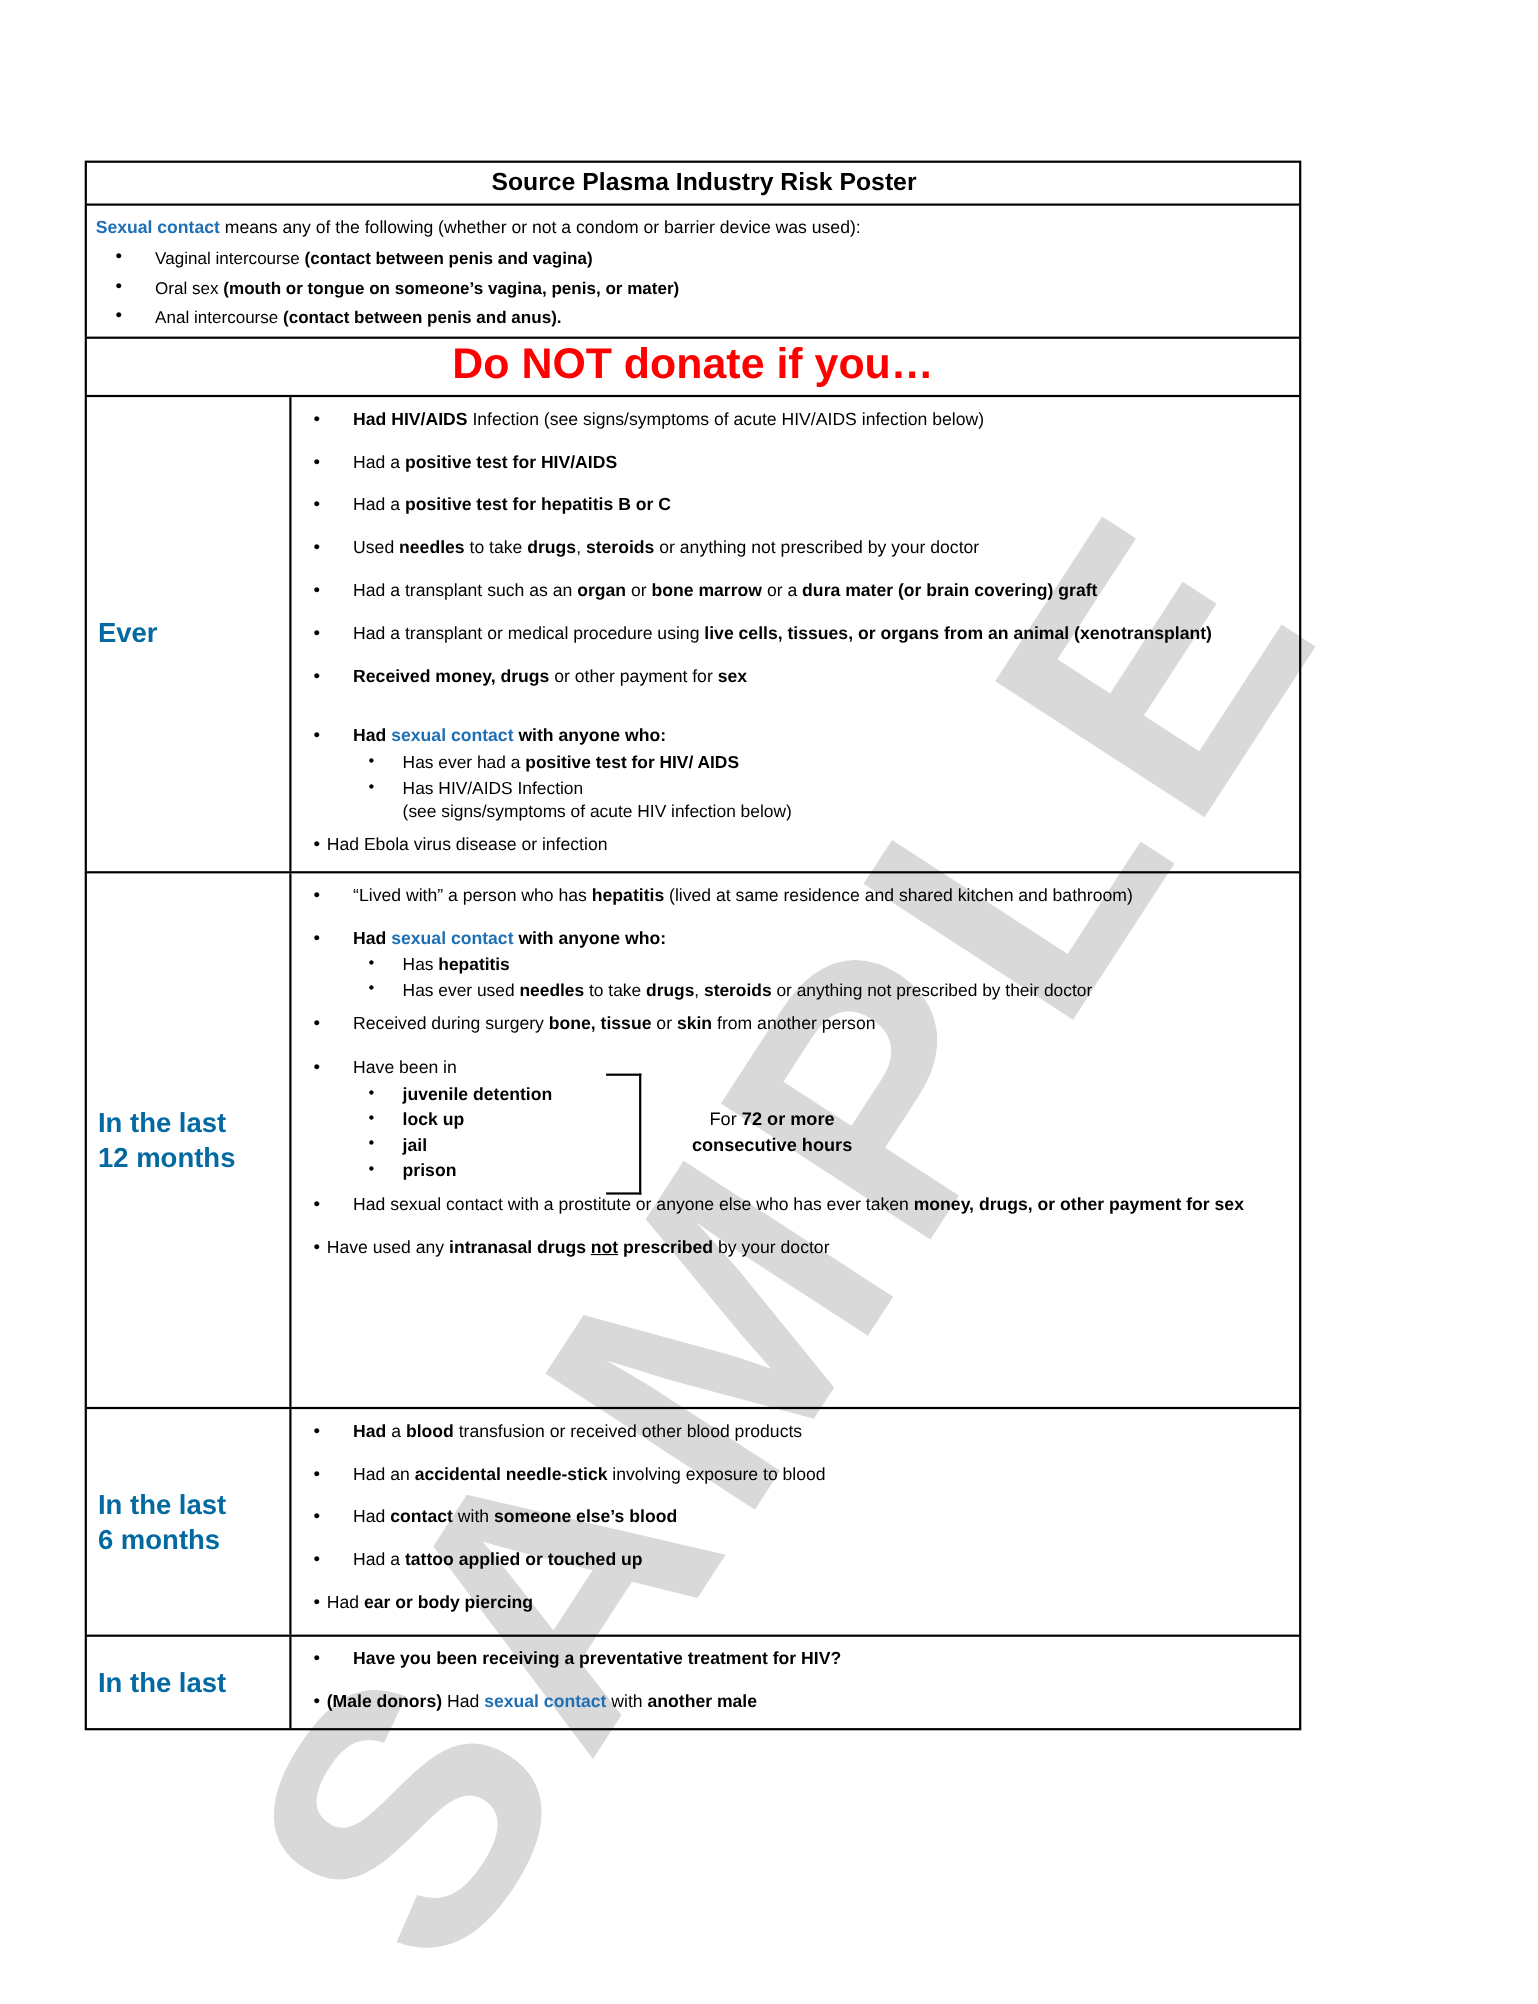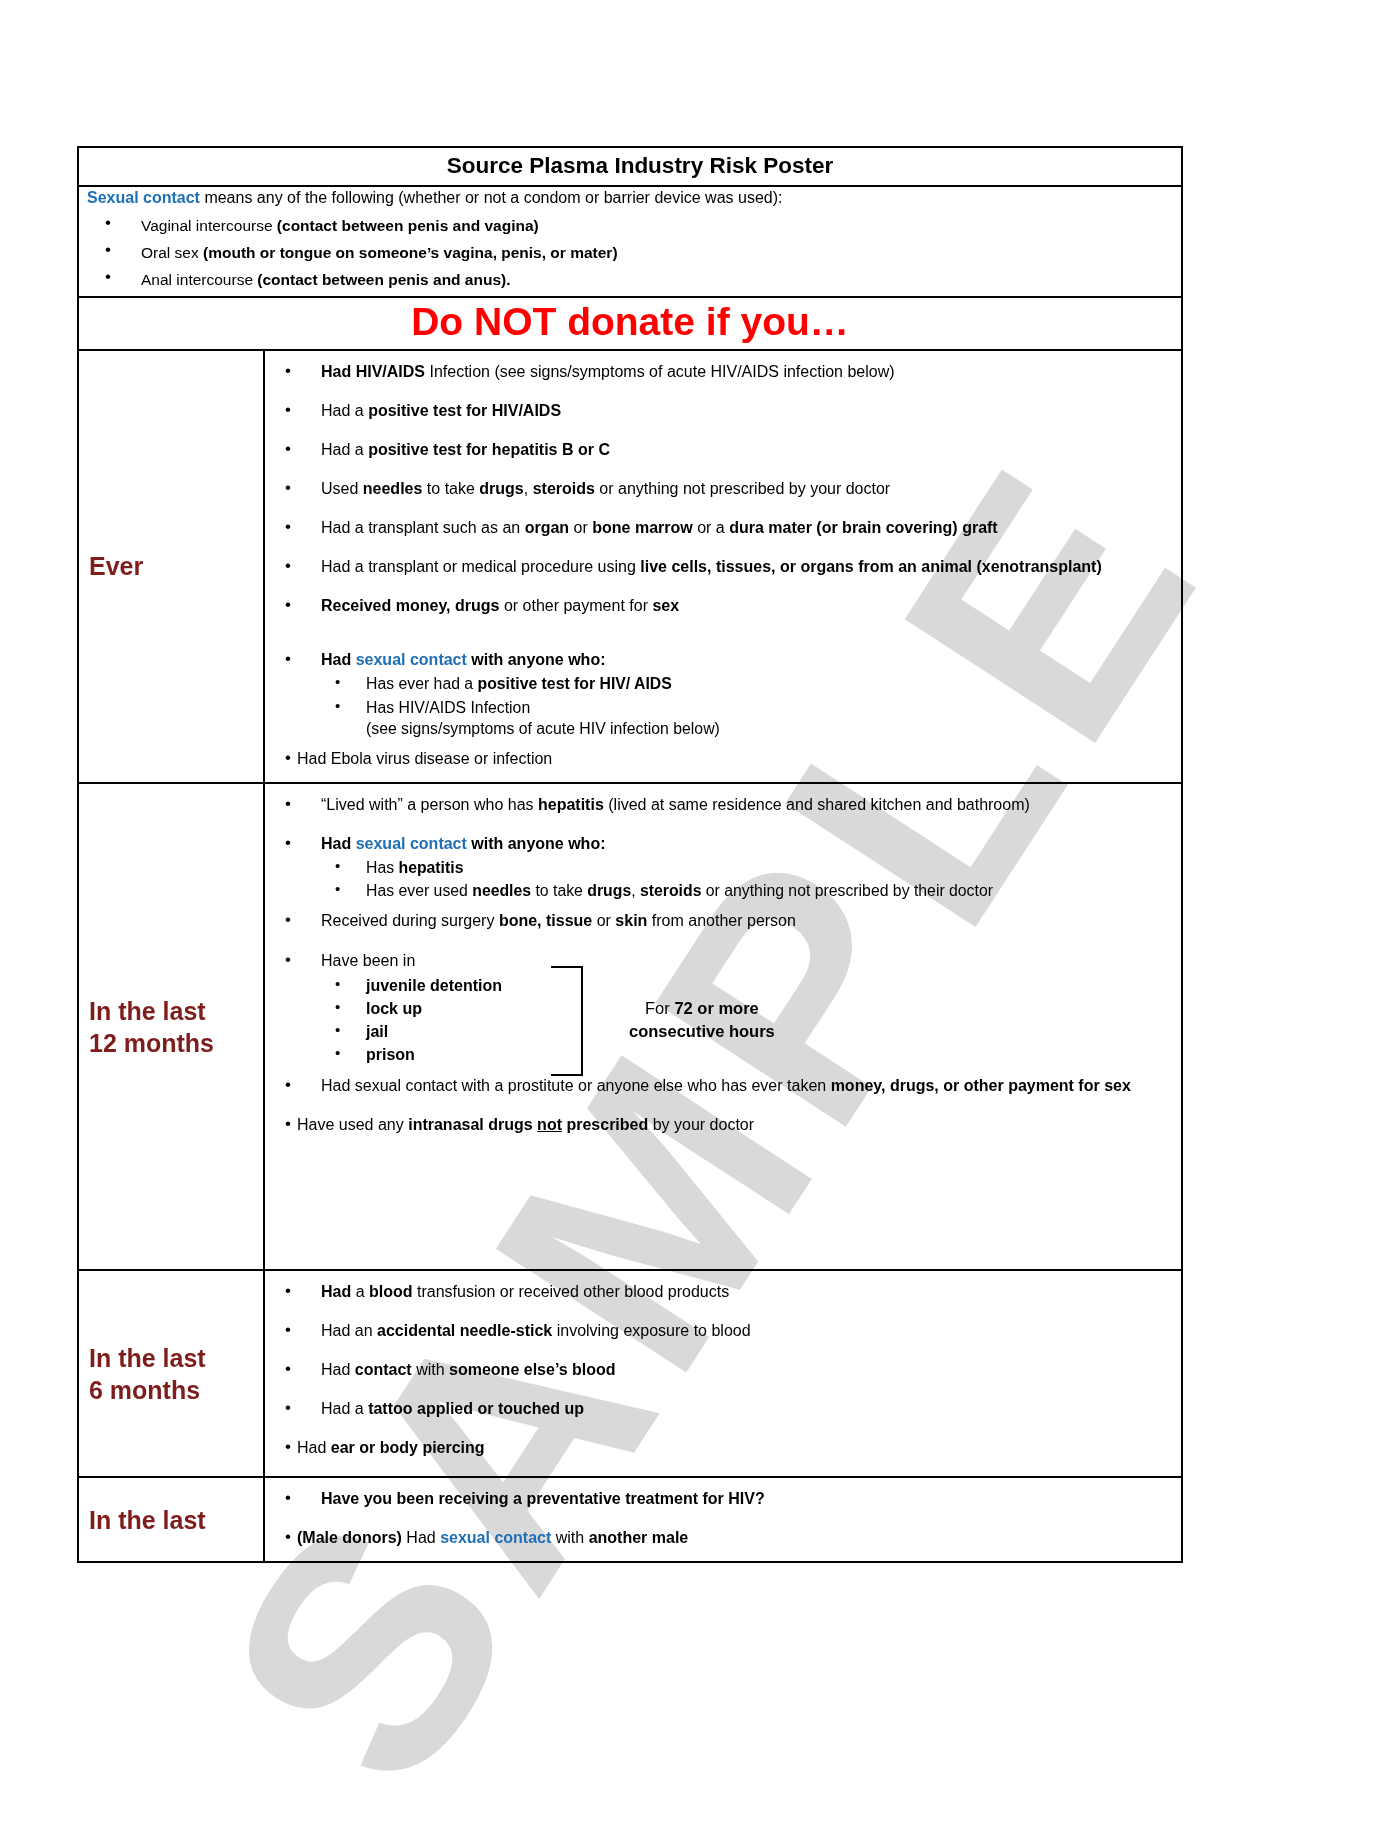--- a/index.html
+++ b/index.html
@@ -63,21 +63,21 @@
     font-size: 22.5px;
     font-weight: bold;
     padding: 5px 0 6px 0;
     letter-spacing: 0px;
     margin-left: 20px;
   }
 
   
   .def-cell {
     width: 100%;
-    padding: 0 8px 5px 8px;
+    padding: 10px 8px 5px 8px;
     box-sizing: border-box;
     font-size: 16px;
     line-height: 1.42;
   }
   .def-lead { margin: 0 0 2px 0; }
   .blue { color: #1f6fb5; font-weight: bold; }
   .def-list { list-style: none; margin: 0; padding: 0; }
   .def-list li {
     position: relative;
     padding-left: 54px;
@@ -103,21 +103,21 @@
     padding: 3px 0 6px 0;
     line-height: 1.08;
   }
 
   
   .label-cell {
     width: 186px;
     min-width: 186px;
     border-right: 2px solid #000;
     box-sizing: border-box;
-    color: #7f1d1d;
+    color: #0369a1;
     font-weight: bold;
     font-size: 25px;
     line-height: 1.28;
     padding: 0 16px 0 10px;
     display: flex;
     flex-direction: column;
     justify-content: center;
   }
 
   .items-cell {

